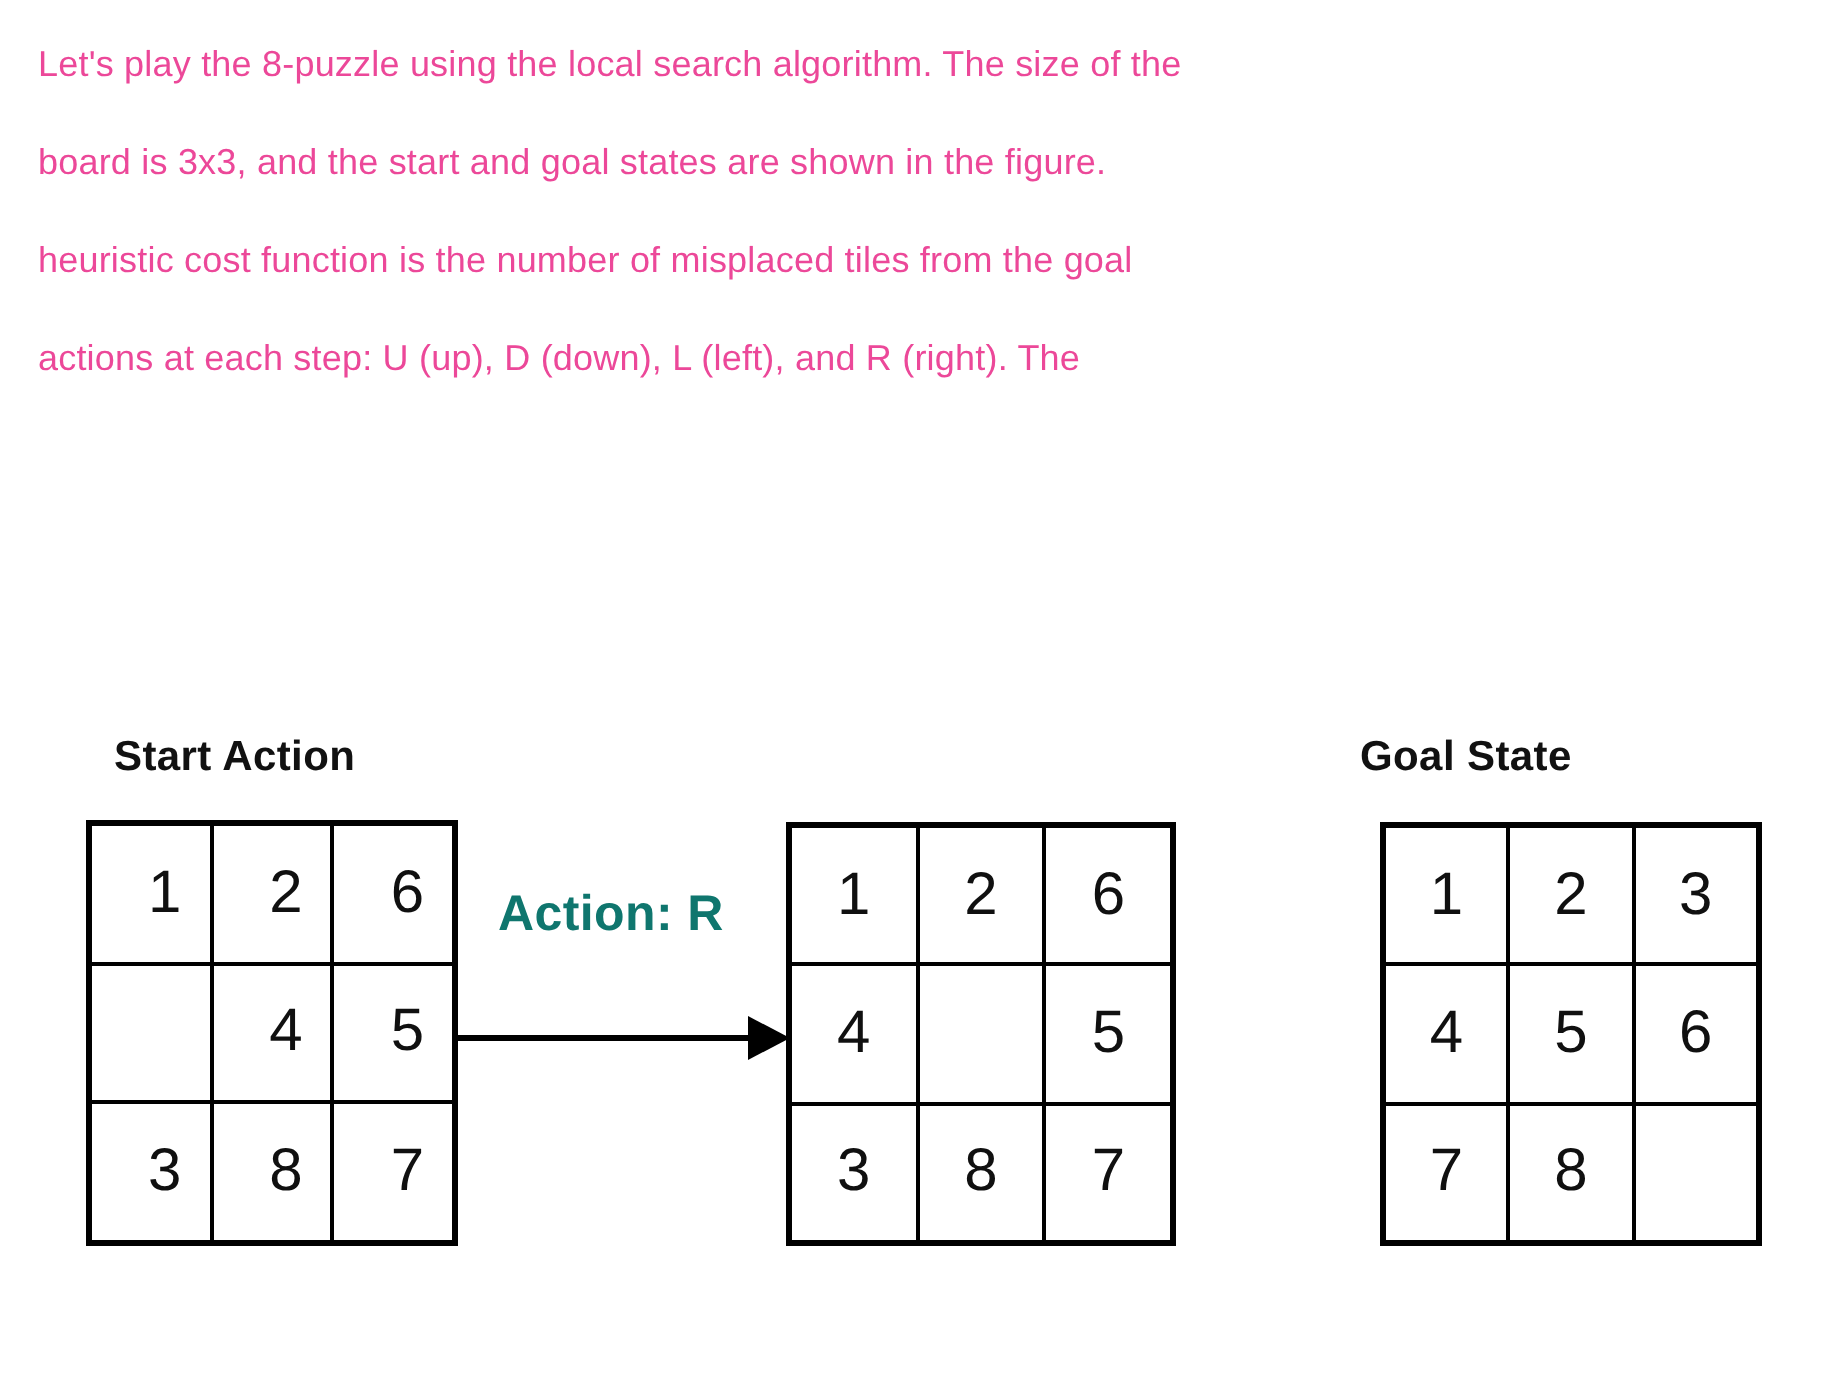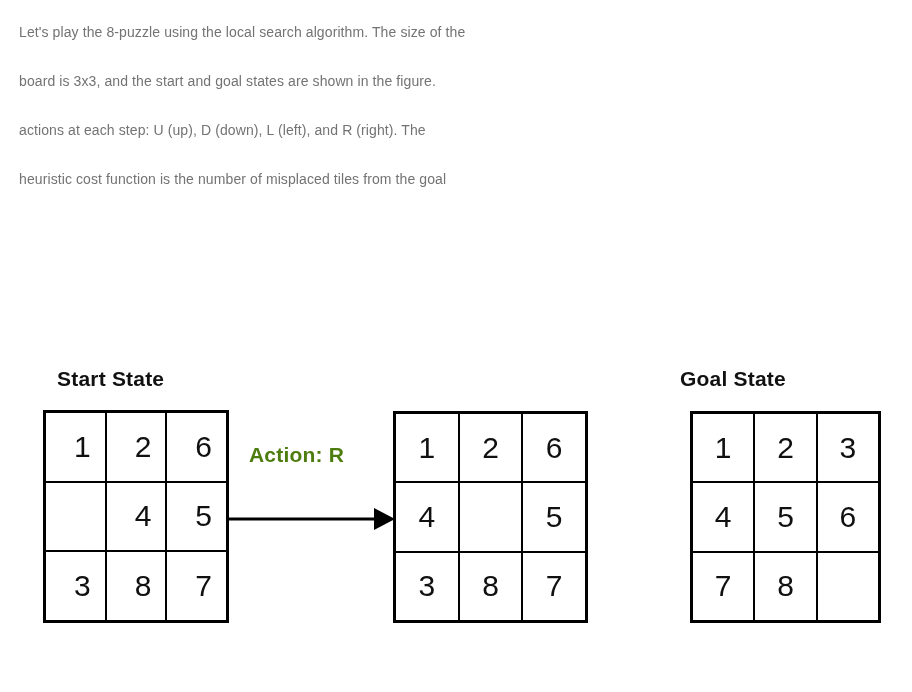--- a/index.html
+++ b/index.html
@@ -17,23 +17,23 @@
   }
 
   
   #problem-statement {
     position: absolute;
     left: 19px;
     top: 8px;
     width: 745px;
   }
   #problem-statement .prose-line {
-    font-size: 14px;
+    font-size: 18px;
     line-height: 49px;
-    color: #737373;
+    color: #ec4899;
     white-space: pre;
     letter-spacing: 0.1px;
   }
 
   
   #puzzle-figure {
     position: absolute;
     left: 0;
     top: 0;
     width: 912px;
@@ -92,47 +92,47 @@
   #grid-goal {
     left: 690px; top: 411px;
     width: 191px; height: 212px;
   }
 
   
   #action-label {
     position: absolute;
     left: 249px;
     top: 443px;
-    font-size: 21px;
+    font-size: 25px;
     font-weight: bold;
-    color: #4d7c0f;
+    color: #0f766e;
     white-space: nowrap;
     letter-spacing: 0.2px;
   }
   #transition-arrow {
     position: absolute;
     left: 226px;
     top: 505px;
     width: 170px;
     height: 28px;
   }
 </style>
 </head>
 <body>
 
 <div id="problem-statement">
   <div class="prose-line">Let's play the 8-puzzle using the local search algorithm. The size of the</div>
   <div class="prose-line">board is 3x3, and the start and goal states are shown in the figure.</div>
+  <div class="prose-line">heuristic cost function is the number of misplaced tiles from the goal</div>
   <div class="prose-line">actions at each step: U (up), D (down), L (left), and R (right). The</div>
-  <div class="prose-line">heuristic cost function is the number of misplaced tiles from the goal</div>
 </div>
 
 <div id="puzzle-figure">
 
-  <div class="state-caption" id="caption-start">Start State</div>
+  <div class="state-caption" id="caption-start">Start Action</div>
   <div class="state-caption" id="caption-goal">Goal State</div>
 
   <div class="puzzle-grid" id="grid-start">
     <div class="puzzle-cell">1</div>
     <div class="puzzle-cell">2</div>
     <div class="puzzle-cell">6</div>
     <div class="puzzle-cell blank"></div>
     <div class="puzzle-cell">4</div>
     <div class="puzzle-cell">5</div>
     <div class="puzzle-cell">3</div>

